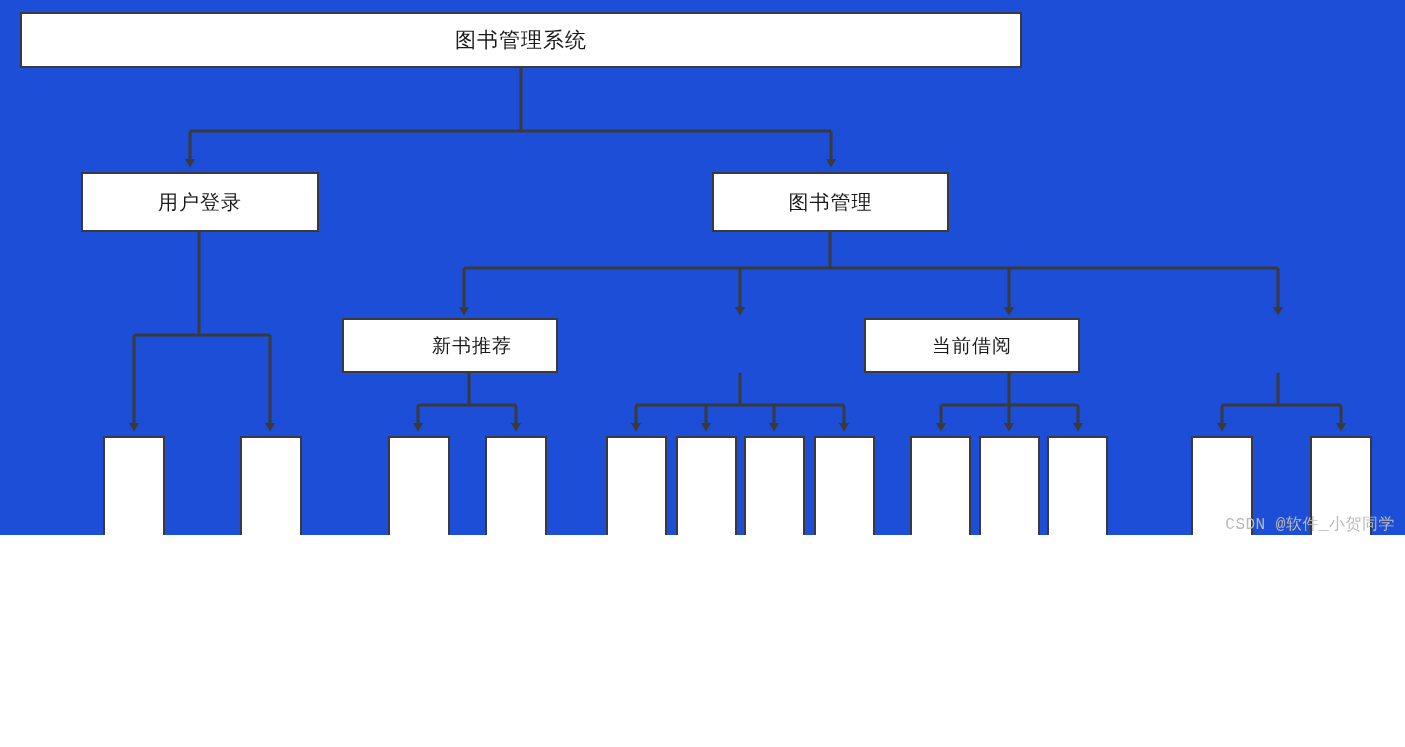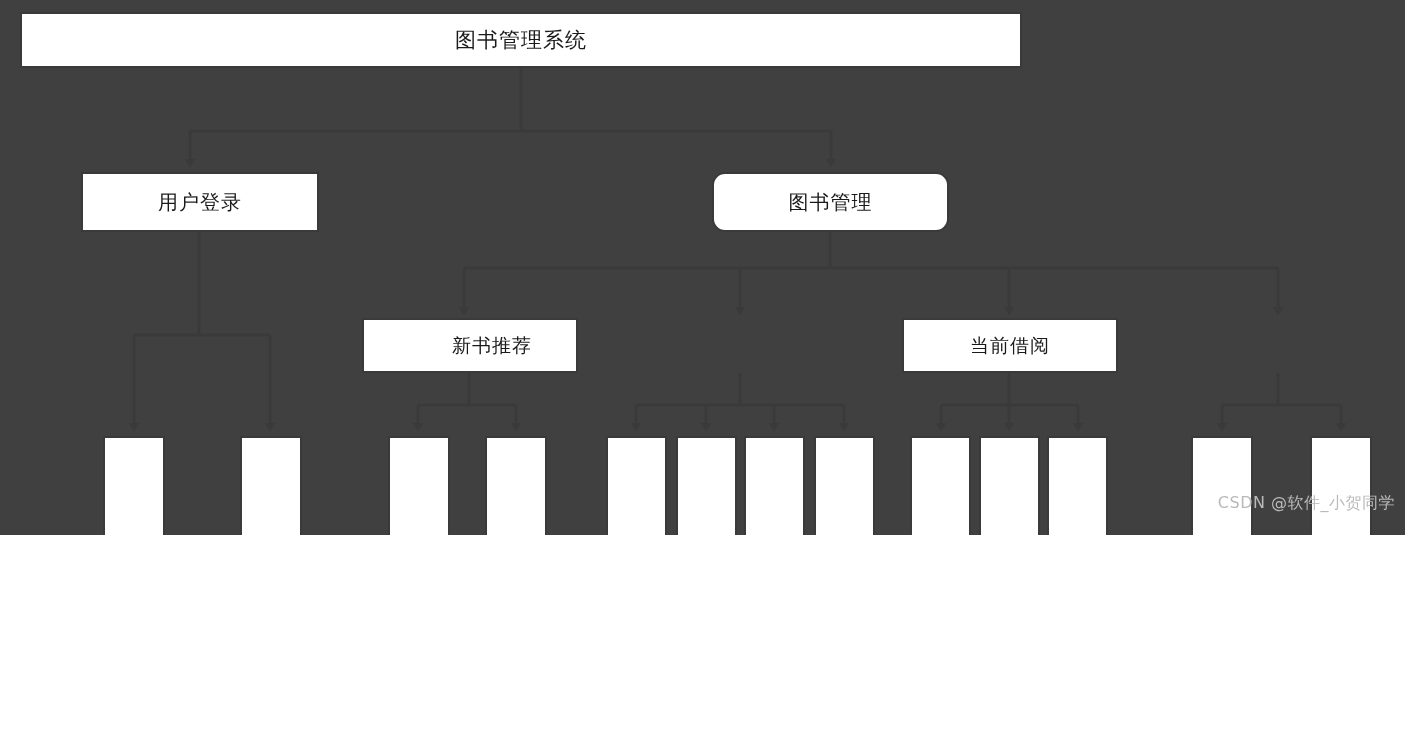--- a/index.html
+++ b/index.html
@@ -7,22 +7,23 @@
     padding: 0;
     background: #ffffff;
   }
   body {
     font-family: "DejaVu Sans", "Liberation Sans", sans-serif;
   }
   #canvas {
     position: relative;
     width: 1405px;
     height: 535px;
-    background: #404040;
+    background: #1d4ed8;
     overflow: hidden;
+    font-family: Liberation Mono, monospace;
   }
   .node {
     position: absolute;
     box-sizing: border-box;
     border: 2px solid #3a3a3a;
     background: #ffffff;
     display: flex;
     align-items: center;
     justify-content: center;
     color: #1a1a1a;
@@ -54,21 +55,21 @@
     position: absolute;
     left: 0;
     top: 0;
     width: 1405px;
     height: 747px;
     pointer-events: none;
   }
   .watermark {
     position: absolute;
     right: 10px;
-    bottom: 21px;
+    bottom: 0;
     font-size: 16px;
     color: #b9b9b9;
     letter-spacing: 0.5px;
     white-space: nowrap;
     margin-top: 20px;
   }
 </style>
 </head>
 <body>
 
@@ -126,28 +127,28 @@
     </g>
   </svg>
 
   <div class="node root" style="left:20px; top:12px; width:1002px; height:56px;">
     <span>图书管理系统</span>
   </div>
 
   <div class="node tier1" style="left:81px; top:172px; width:238px; height:60px;">
     <span>用户登录</span>
   </div>
-  <div class="node tier1" style="left:712px; top:172px; width:237px; height:60px;border-radius:13px;">
+  <div class="node tier1" style="left:712px; top:172px; width:237px; height:60px;">
     <span>图书管理</span>
   </div>
 
-  <div class="node tier2" style="left:362px; top:318px; width:216px; height:55px;padding-left:44px;">
+  <div class="node tier2" style="left:342px; top:318px; width:216px; height:55px;padding-left:44px;">
     <span>新书推荐</span>
   </div>
-  <div class="node tier2" style="left:902px; top:318px; width:216px; height:55px;align-items:center;">
+  <div class="node tier2" style="left:864px; top:318px; width:216px; height:55px;align-items:center;">
     <span>当前借阅</span>
   </div>
 
   <div class="node leaf" style="left:103px; top:436px; width:62px; height:298px;">
     <span>用户登录</span>
   </div>
   <div class="node leaf" style="left:240px; top:436px; width:62px; height:298px;">
     <span>注销登录</span>
   </div>
 

